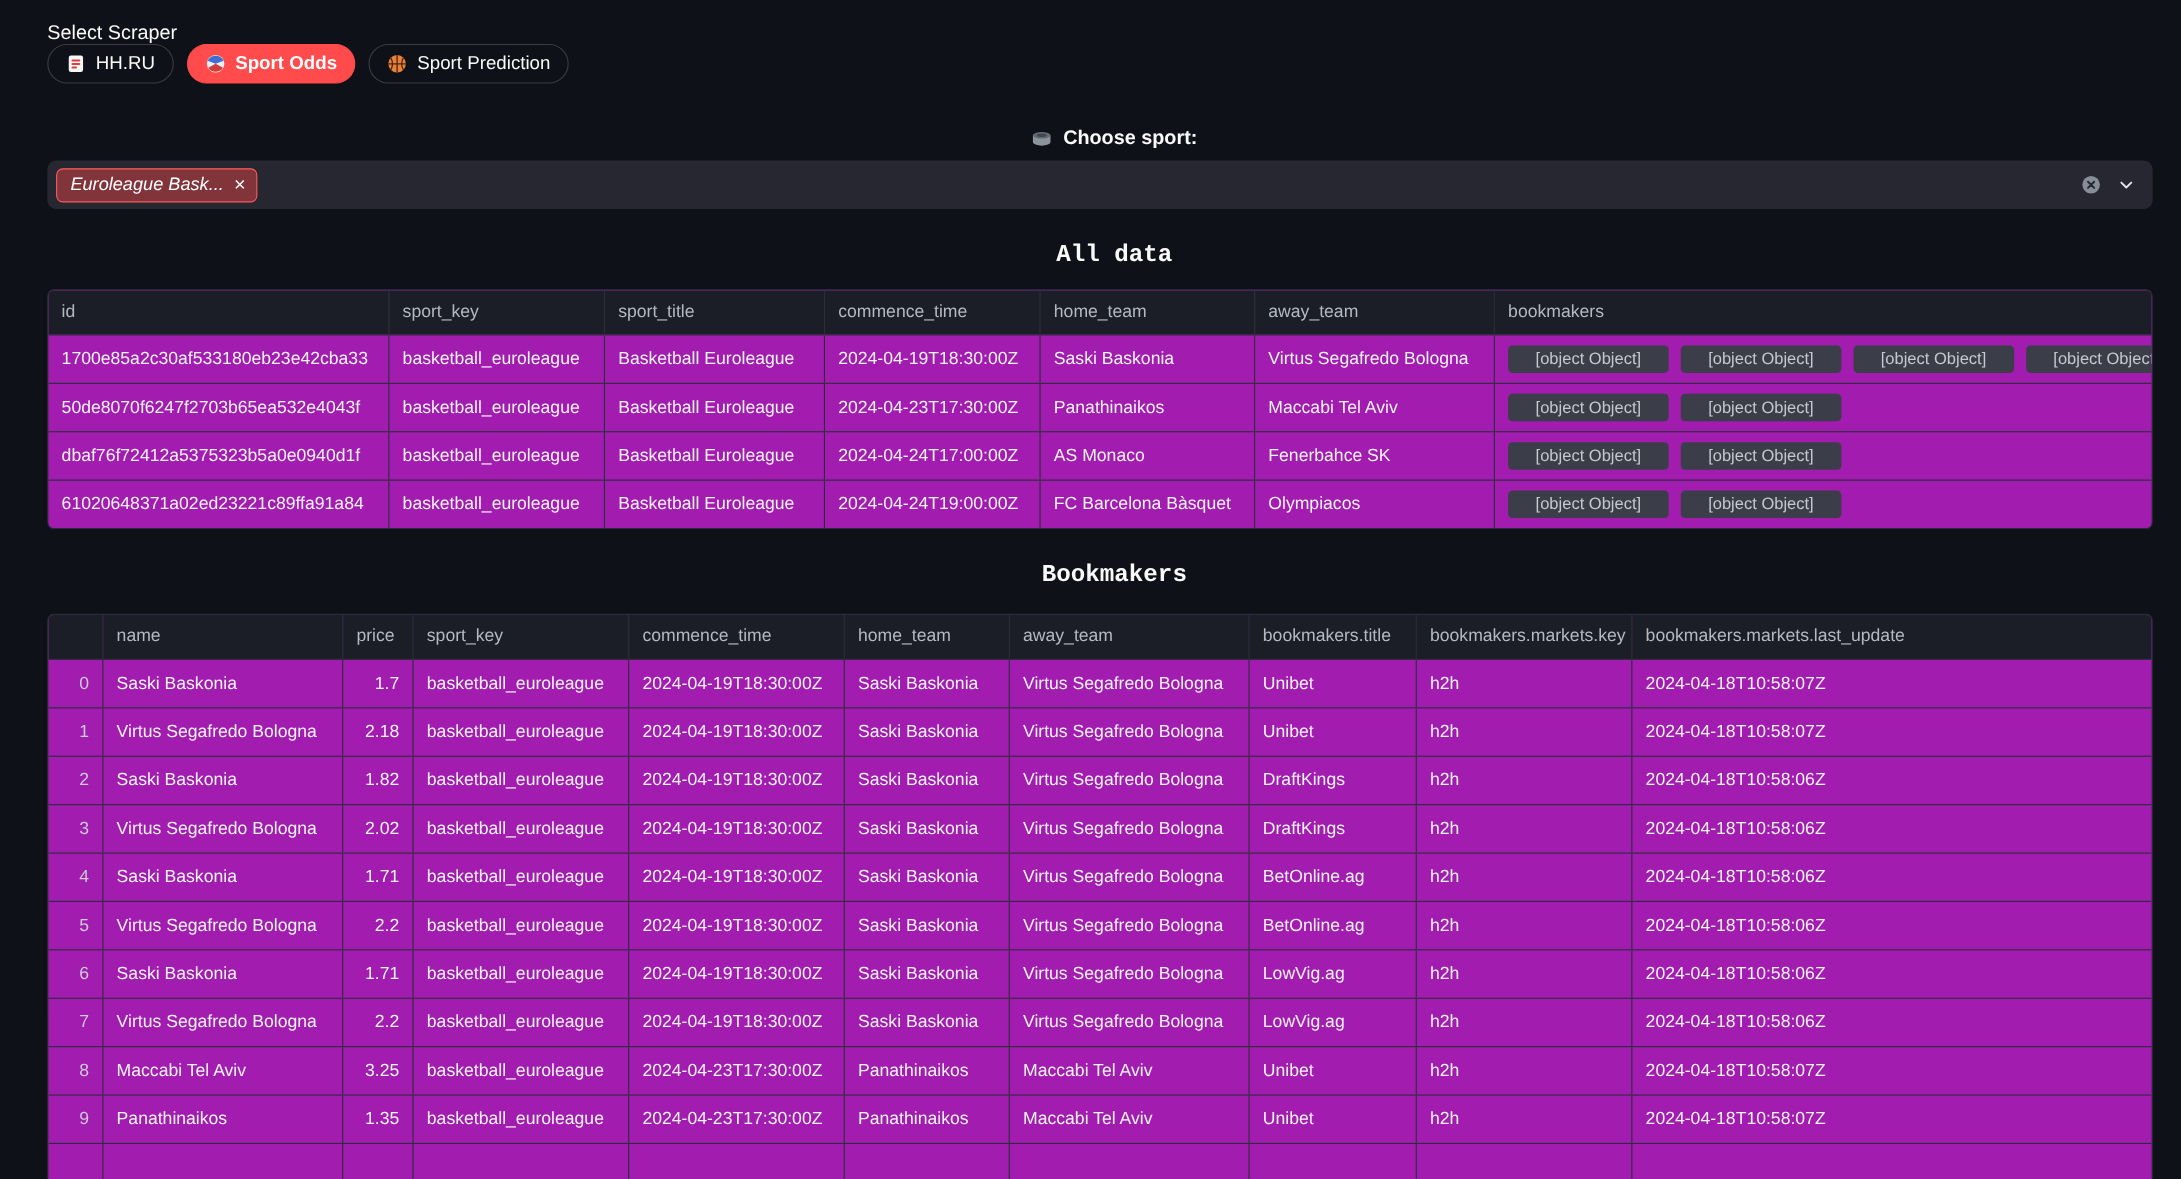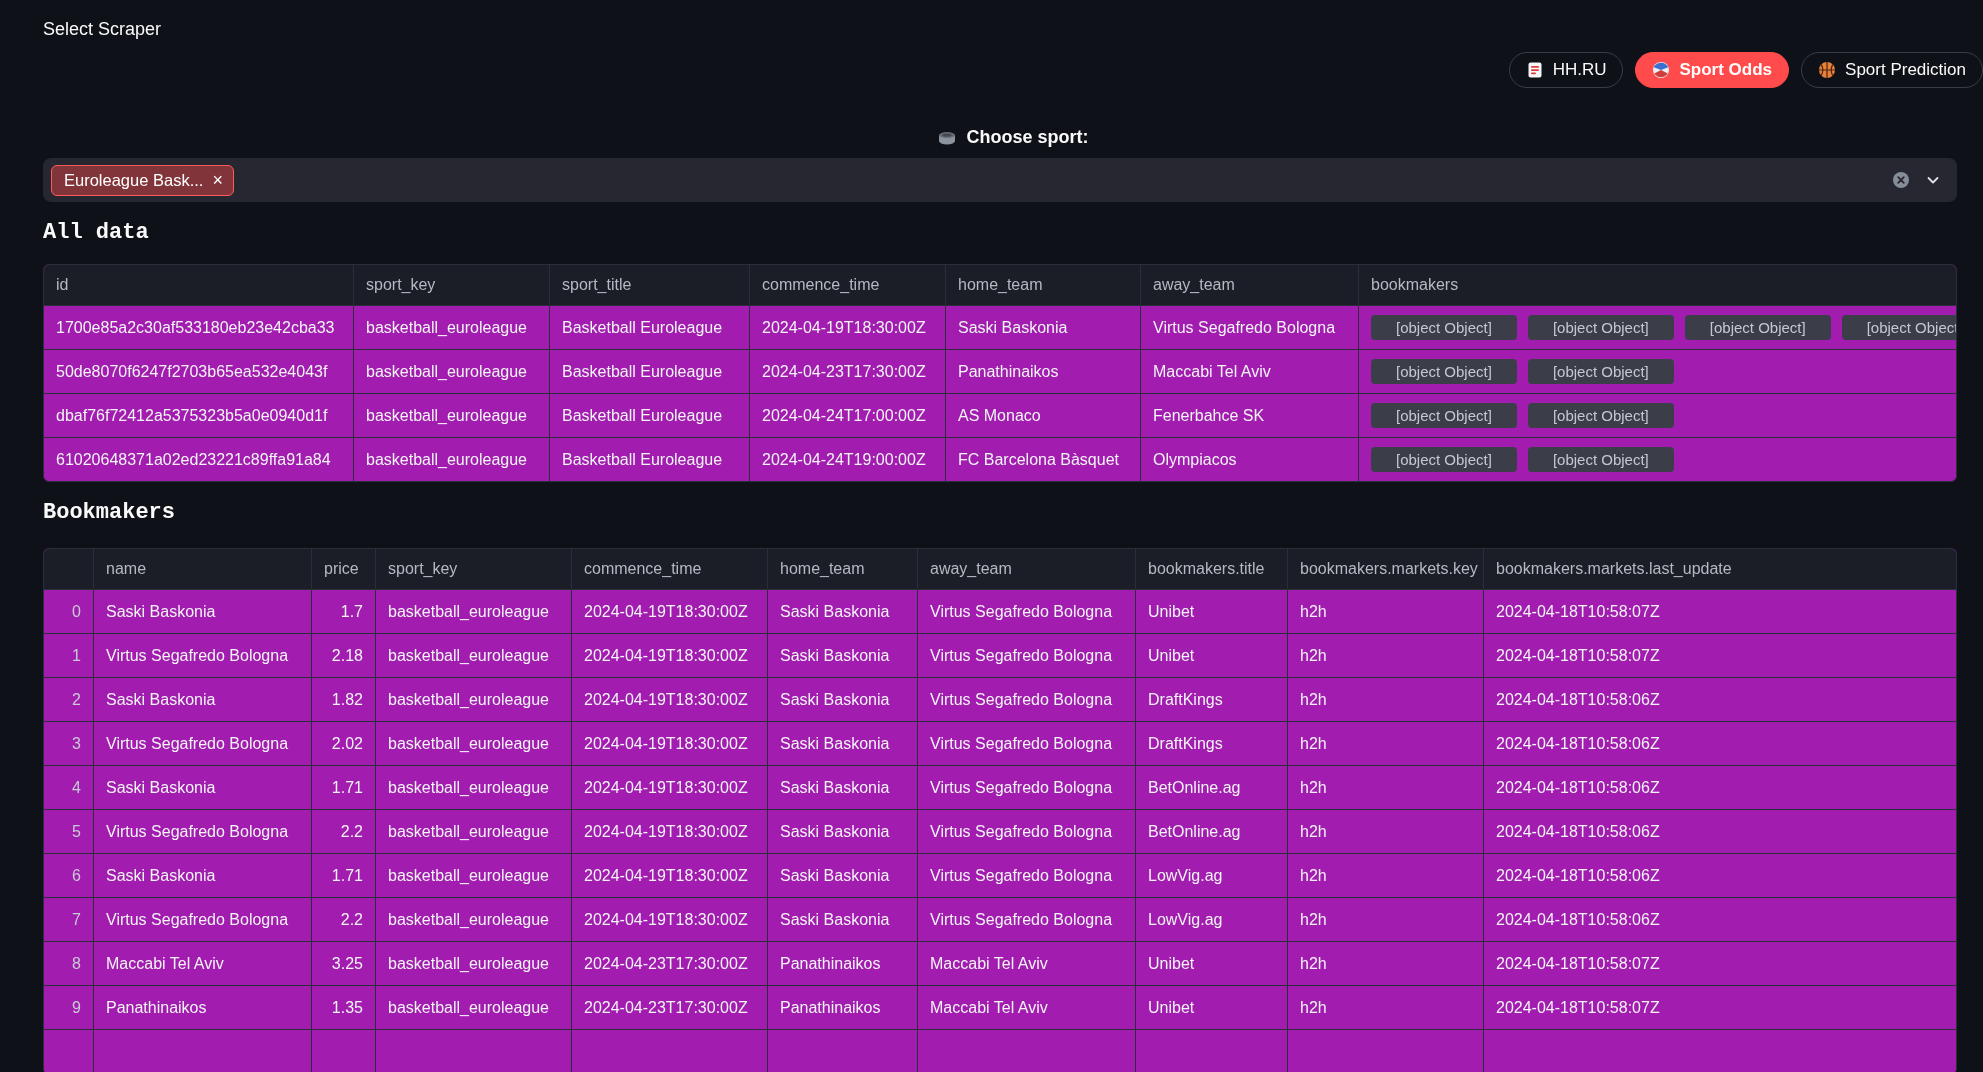--- a/index.html
+++ b/index.html
@@ -6,54 +6,54 @@
   html,body { width:1983px; height:1072px; overflow:hidden; }
   body {
     background:#0e1117;
     color:#fafafa;
     font-family:"Liberation Sans","DejaVu Sans",sans-serif;
   }
   .app { padding:18px 0 0 43px; width:1983px; }
 
   .widget-label { font-size:18px; line-height:22px; color:#fafafa; }
 
-  .pills { display:flex; gap:12px; margin-top:12px;justify-content:flex-end; }
+  .pills { display:flex; gap:12px; margin-top:0; }
   .pill {
     display:inline-flex; align-items:center; gap:9px;
     height:36px; padding:0 16px; border-radius:18px;
     background:transparent; border:1px solid #3a3d46;
     color:#fafafa; font-size:17px; font-family:inherit; cursor:pointer;
   }
   .pill.selected { background:#ff4b4b; border-color:#ff4b4b; color:#ffffff;font-weight:bold; }
   .pill-icon { display:inline-flex; align-items:center; }
 
   .sport-label {
     margin-top:37px; display:flex; align-items:center; gap:9px;
     font-size:18px; font-weight:600; line-height:24px;justify-content:center;
   }
 
   .multiselect {
     margin-top:9px; width:1914px; height:44px;
     background:#262730; border-radius:8px;
-    display:flex; align-items:center; padding:0 15px 0 8px;
+    display:flex; align-items:center; padding:0 15px 0 8px;font-style:italic;
   }
   .tag {
     display:inline-flex; align-items:center; gap:9px;
     height:31px; padding:0 10px 0 12px; border-radius:6px;
     background:rgba(255,75,75,0.42); border:1px solid #ff5b5b;
     font-size:16.5px; color:#ffffff; white-space:nowrap;
   }
   .tag-x { font-size:18px; line-height:1; cursor:pointer; }
   .ms-right { margin-left:auto; display:flex; align-items:center; gap:13px; }
   .ms-right svg { display:block; cursor:pointer; }
 
   .mono-heading {
     font-family:"Liberation Mono","DejaVu Sans Mono",monospace;
     font-size:22px; line-height:28px; font-weight:600;
-    color:#fafafa; margin-top:17px;
+    color:#fafafa; margin-top:28px;text-align:center;
   }
 
   .table {
     width:1914px; border:1px solid #2a2e3a; border-radius:6px;
     background:#a21caf; font-size:16px; overflow:hidden;
   }
   .t1 { margin-top:17px; }
   .t2 { margin-top:21px; }
   .tr { display:grid; border-bottom:1px solid #2a2e3a; }
   .t1 .tr { grid-template-columns:310px 196px 200px 196px 195px 218px 1fr; }

